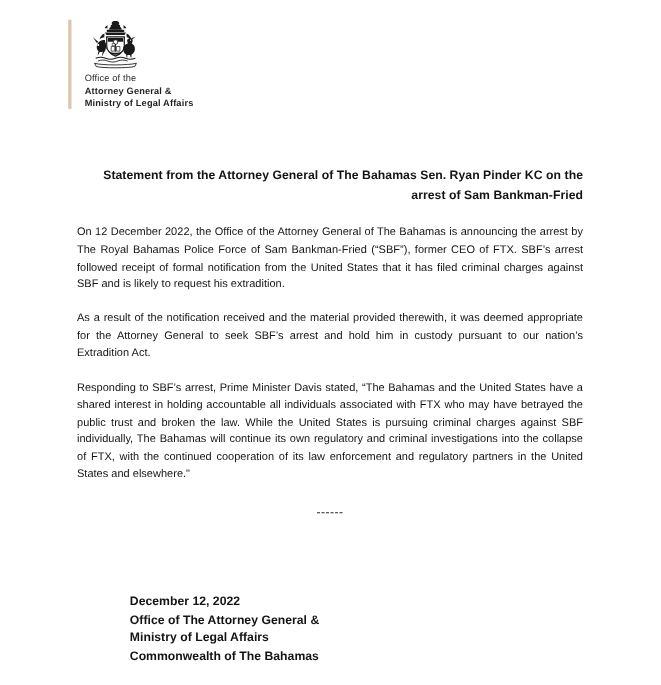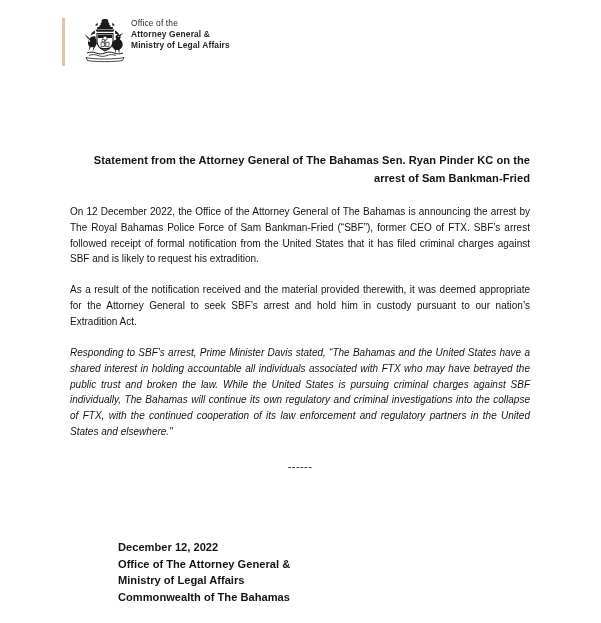--- a/index.html
+++ b/index.html
@@ -33,21 +33,21 @@
     align-items: stretch;
   }
   .letterhead-rule {
     width: 3px;
     background: #dcc6ab;
     margin-right: 12px;
     align-self: stretch;
   }
   .letterhead-body {
     display: flex;
-    flex-direction: row;
+    flex-direction: column;
   }
   .crest {
     width: 52px;
     height: 45px;
     margin-left: 2px;
     margin-bottom: 3px;
   }
   .lh-lines {
     line-height: 1.32;
   }
@@ -78,21 +78,21 @@
   }
   .para {
     font-size: 10px;
     line-height: 1.585;
     text-align: justify;
     text-justify: inter-word;
     margin: 0 0 15px 0;
     color: #141414;
     letter-spacing: 0.01px;
   }
-  .para:last-of-type { margin-bottom: 0; font-style: italic; }
+  .para:last-of-type { margin-bottom: 0; }
 
   .divider {
     text-align: center;
     font-size: 11.1px;
     letter-spacing: 0.4px;
     color: #141414;
     margin: 19px 0 0 0;
     line-height: 1.3;
   }
 

